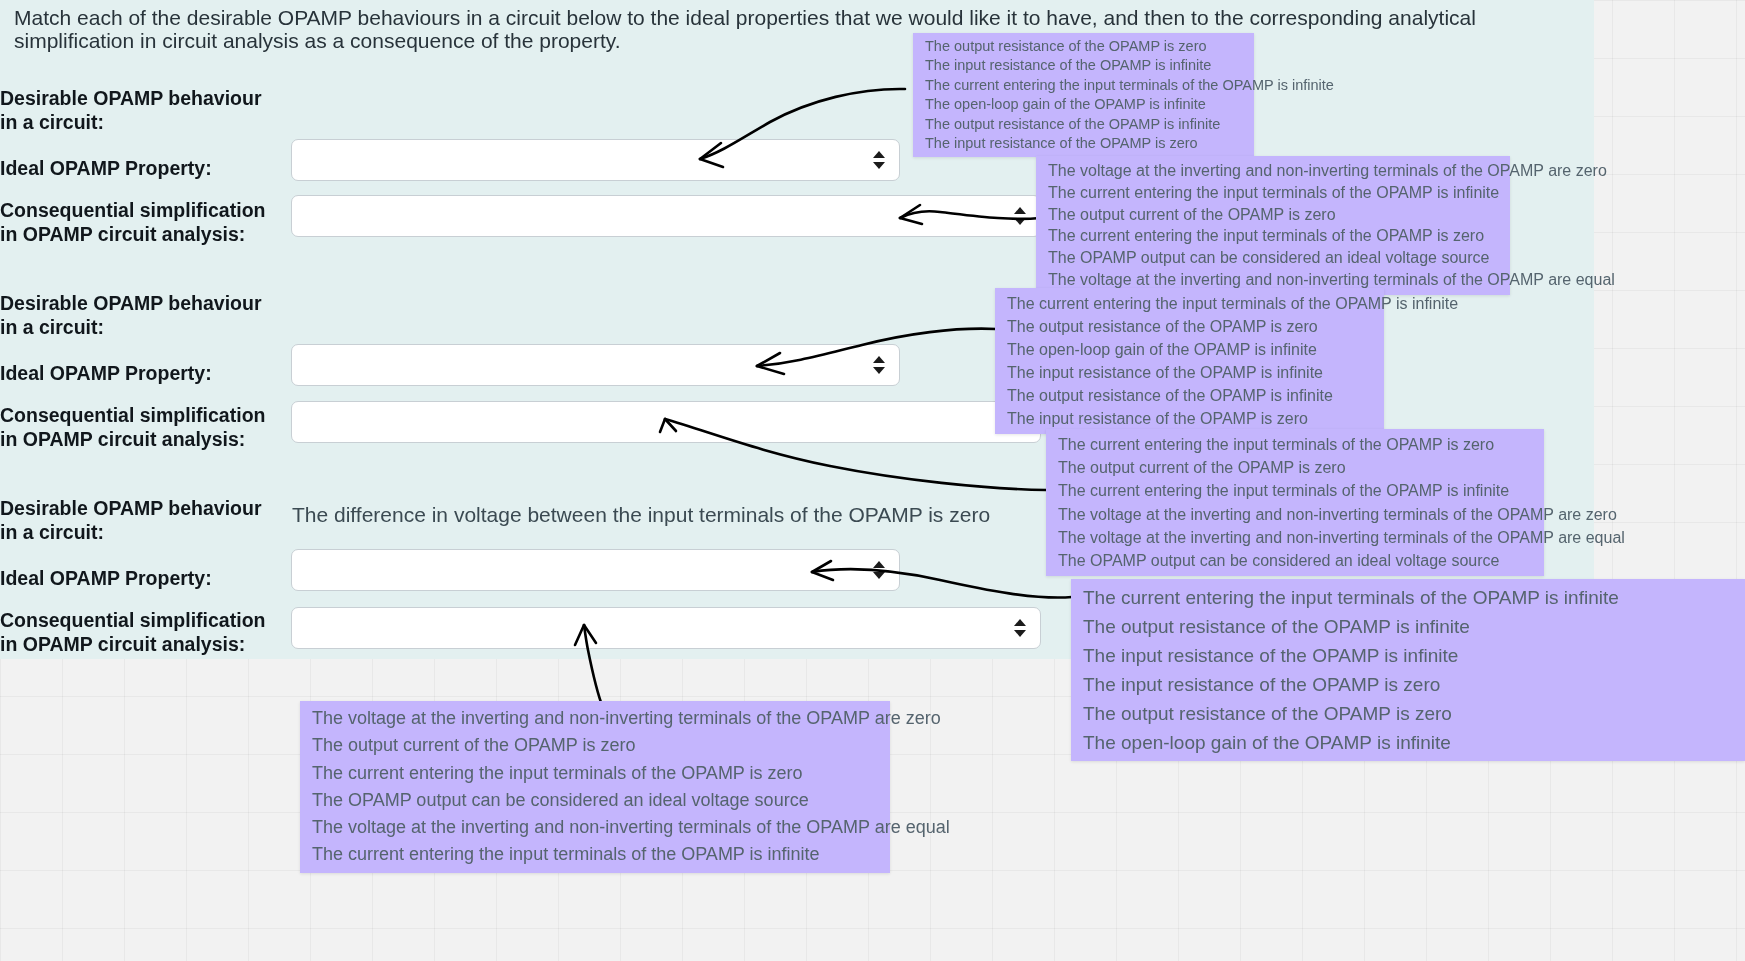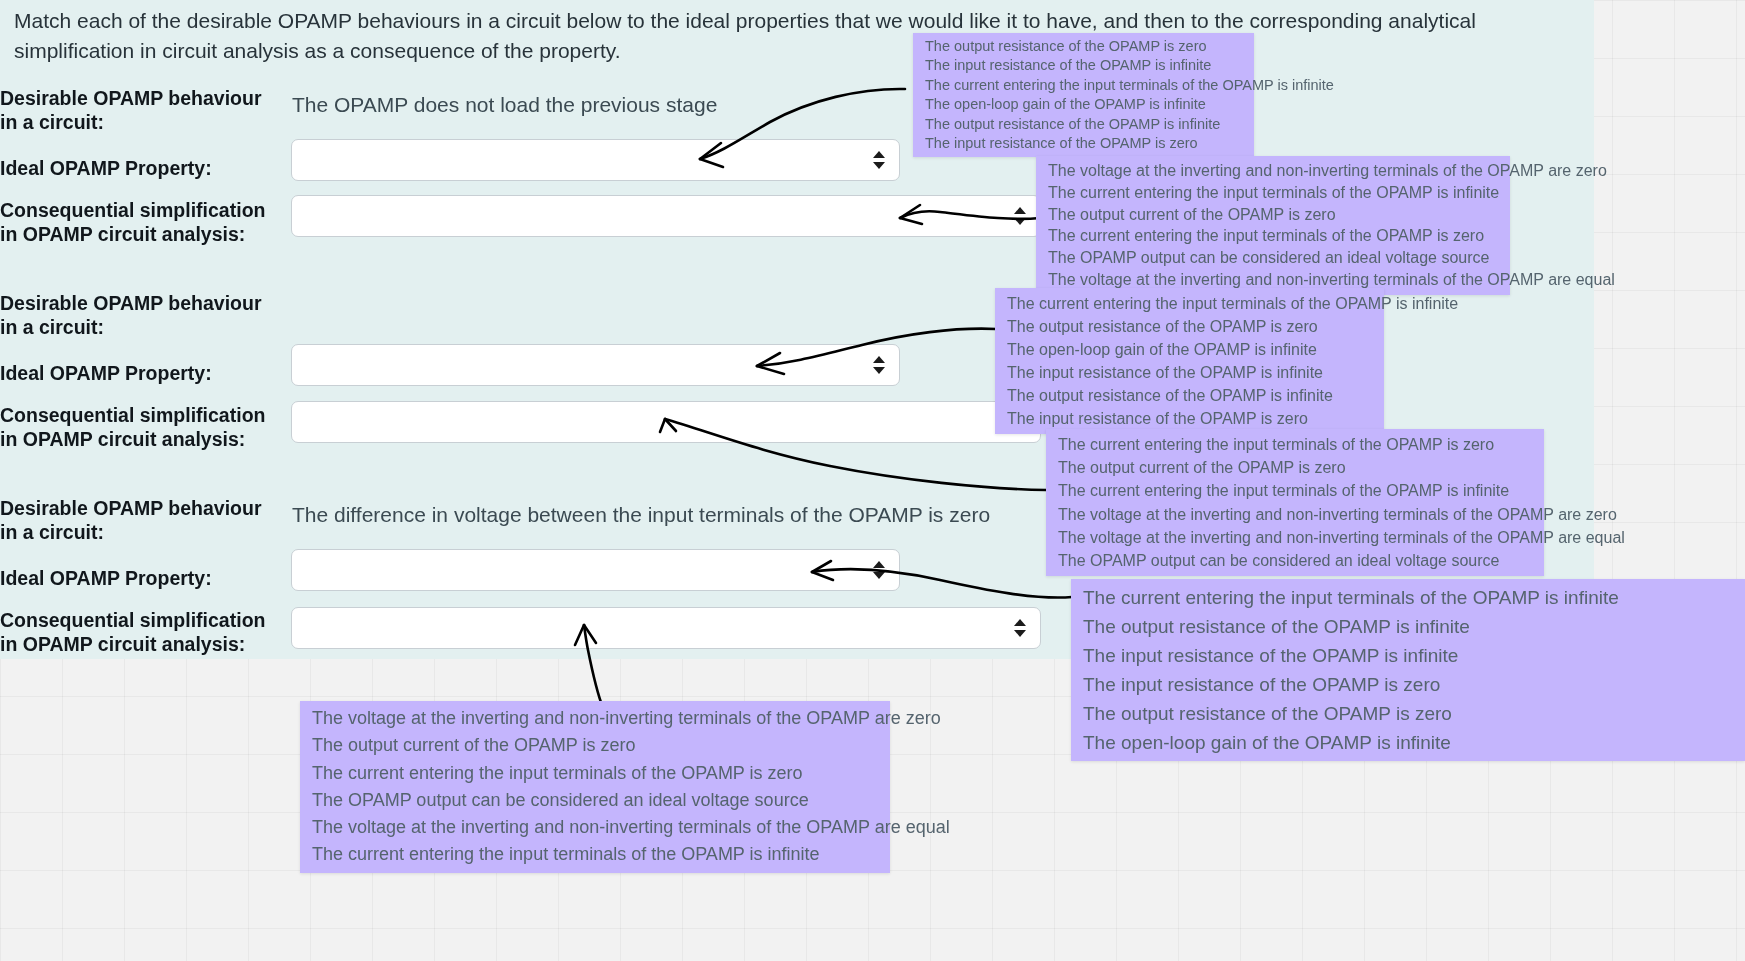--- a/index.html
+++ b/index.html
@@ -17,21 +17,21 @@
       linear-gradient(to bottom, rgba(0,0,0,.045) 1px, transparent 1px);
     background-size:62px 58px;
     z-index:0;
   }
   #panel{
     position:absolute;left:0;top:0;width:1594px;height:659px;
     background:#e3f0f0;z-index:1;
   }
   .intro{
     position:absolute;left:14px;top:6px;width:1560px;
-    font-size:21px;line-height:30px;color:#28333a;
+    font-size:21px;line-height:23px;color:#28333a;
     z-index:5;
   }
   
   .qblock{position:absolute;left:0;z-index:5;}
   .lbl{
     position:absolute;text-align:left;font-weight:bold;color:#11171c;
     font-size:19.5px;line-height:24px;width:286px;left:0;margin-top:7px;
   }
   .behaviour-text{
     position:absolute;left:292px;font-size:21px;color:#3b4a52;white-space:nowrap;
@@ -73,21 +73,20 @@
 <div id="grid-backdrop"></div>
 <div id="panel"></div>
 
 <div class="intro">Match each of the desirable OPAMP behaviours in a circuit below to the ideal properties that we would like it to have, and then to the corresponding analytical simplification in circuit analysis as a consequence of the property.</div>
 
 <div class="qblock" style="top:0;left:0;width:1594px;height:260px;">
   <div class="lbl" style="top:79px;">
     <div>Desirable OPAMP behaviour</div>
     <div>in a circuit:</div>
   </div>
-  <div class="behaviour-text" style="top:93px;">The OPAMP does not load the previous stage</div>
 
   <div class="lbl" style="top:149px;">Ideal OPAMP Property:</div>
   <div class="sel" style="left:291px;top:139px;width:609px;">
     <span class="spin">
         <span class="up"></span>
         <span class="dn"></span>
       </span>
   </div>
 
   <div class="lbl" style="top:191px;">

